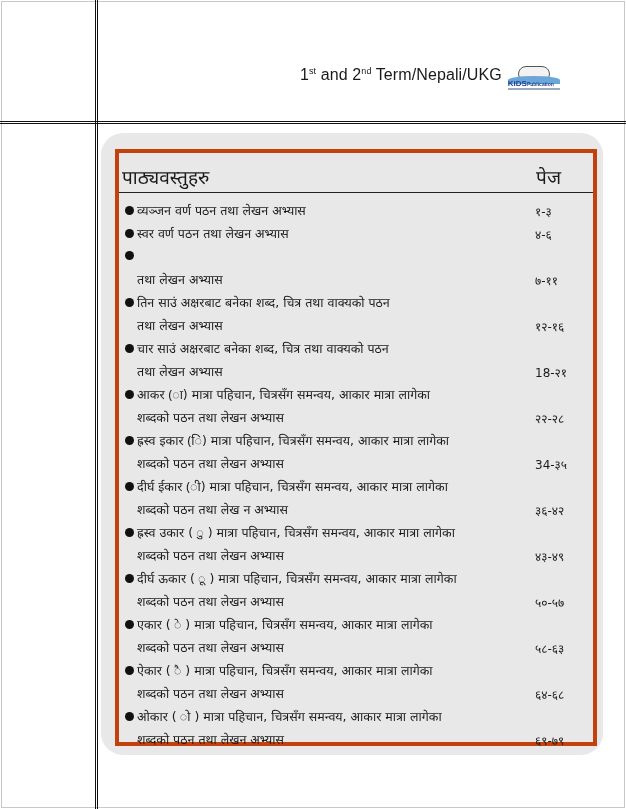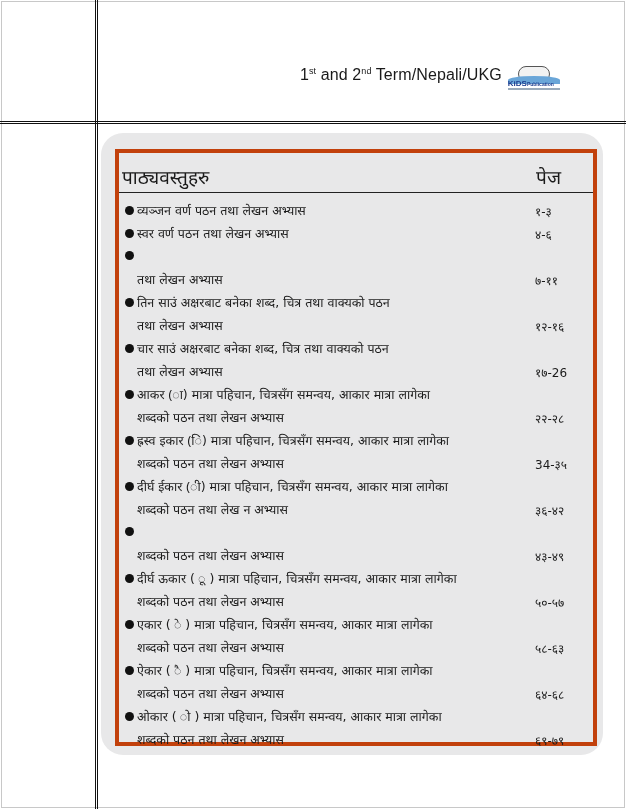--- a/index.html
+++ b/index.html
@@ -73,39 +73,39 @@
     <span class="pg" style="top:24px">७-११</span>
   </div>
   <div class="row" style="top:141px">
     <span class="l1" style="top:0"><span class="bullet"></span><span>तिन साउं अक्षरबाट बनेका शब्द, चित्र तथा वाक्यको पठन</span></span>
     <span class="l2" style="top:23px">तथा लेखन अभ्यास</span>
     <span class="pg" style="top:24px">१२-१६</span>
   </div>
   <div class="row" style="top:187px">
     <span class="l1" style="top:0"><span class="bullet"></span><span>चार साउं अक्षरबाट बनेका शब्द, चित्र तथा वाक्यको पठन</span></span>
     <span class="l2" style="top:23px">तथा लेखन अभ्यास</span>
-    <span class="pg" style="top:24px">१७-26</span>
+    <span class="pg" style="top:24px">18-२१</span>
   </div>
   <div class="row" style="top:233px">
     <span class="l1" style="top:0"><span class="bullet"></span><span>आकर (ा) मात्रा  पहिचान, चित्रसँग समन्वय, आकार मात्रा लागेका</span></span>
     <span class="l2" style="top:23px">शब्दको पठन तथा लेखन अभ्यास</span>
     <span class="pg" style="top:24px">२२-२८</span>
   </div>
   <div class="row" style="top:279px">
     <span class="l1" style="top:0"><span class="bullet"></span><span>ह्रस्व इकार (ि) मात्रा पहिचान, चित्रसँग समन्वय, आकार मात्रा लागेका</span></span>
     <span class="l2" style="top:23px">शब्दको पठन तथा लेखन अभ्यास</span>
     <span class="pg" style="top:24px">34-३५</span>
   </div>
   <div class="row" style="top:325px">
     <span class="l1" style="top:0"><span class="bullet"></span><span>दीर्घ ईकार (ी) मात्रा पहिचान, चित्रसँग समन्वय, आकार मात्रा लागेका</span></span>
     <span class="l2" style="top:23px">शब्दको पठन तथा लेख न अभ्यास</span>
     <span class="pg" style="top:24px">३६-४२</span>
   </div>
   <div class="row" style="top:371px">
-    <span class="l1" style="top:0"><span class="bullet"></span></span>
+    <span class="l1" style="top:0"><span class="bullet"></span><span>ह्रस्व उकार ( ु ) मात्रा पहिचान, चित्रसँग समन्वय, आकार मात्रा लागेका</span></span>
     <span class="l2" style="top:23px">शब्दको पठन तथा लेखन अभ्यास</span>
     <span class="pg" style="top:24px">४३-४९</span>
   </div>
   <div class="row" style="top:417px">
     <span class="l1" style="top:0"><span class="bullet"></span><span>दीर्घ ऊकार ( ू ) मात्रा पहिचान, चित्रसँग समन्वय, आकार मात्रा लागेका</span></span>
     <span class="l2" style="top:23px">शब्दको पठन तथा लेखन अभ्यास</span>
     <span class="pg" style="top:24px">५०-५७</span>
   </div>
   <div class="row" style="top:463px">
     <span class="l1" style="top:0"><span class="bullet"></span><span>एकार ( े ) मात्रा पहिचान, चित्रसँग समन्वय, आकार मात्रा लागेका</span></span>

